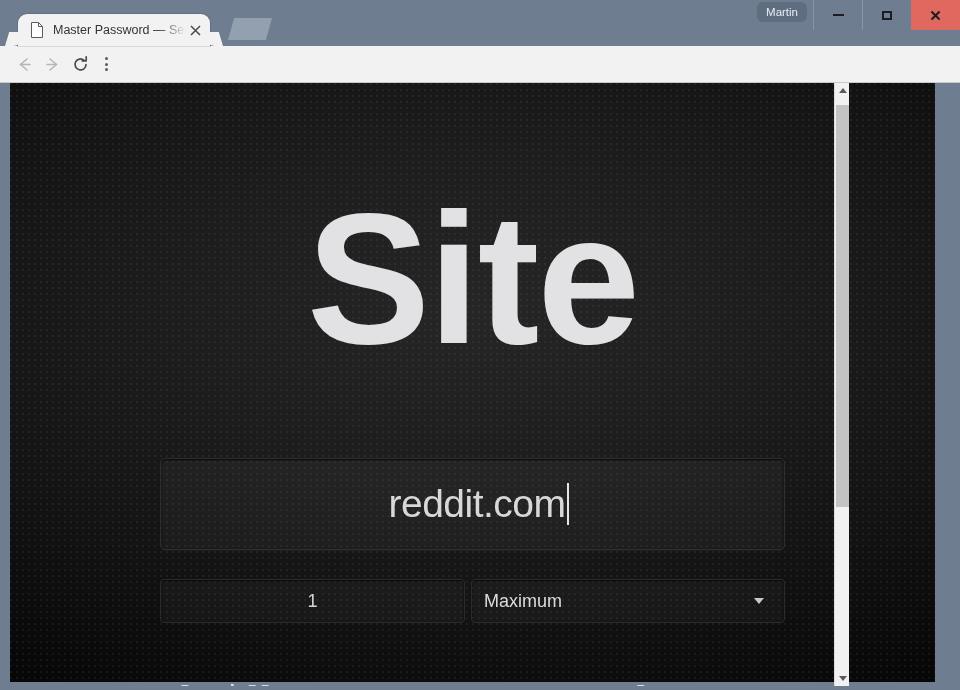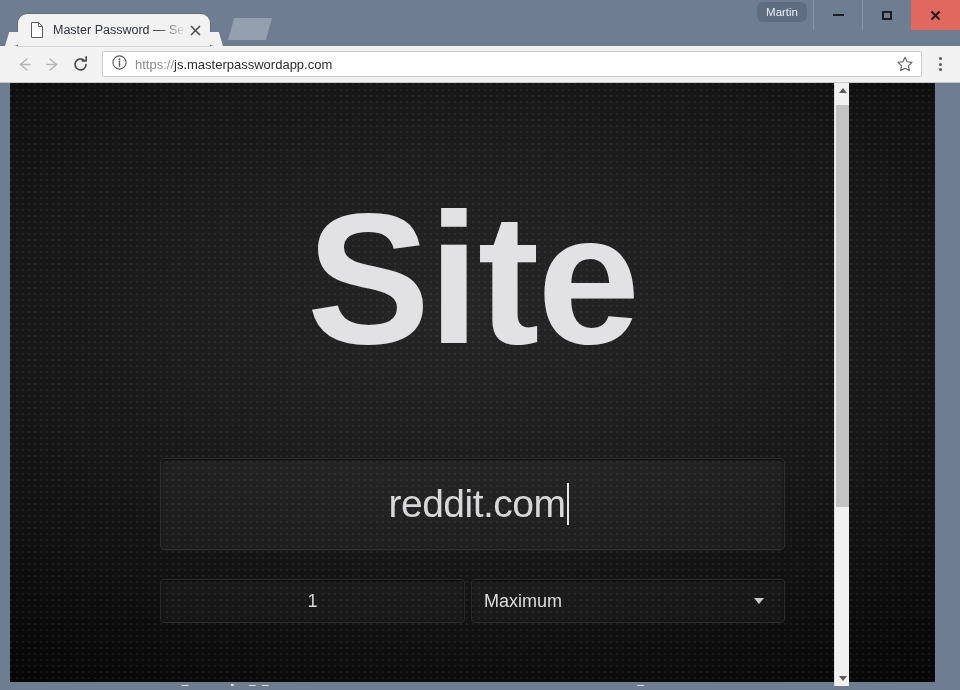--- a/index.html
+++ b/index.html
@@ -423,35 +423,20 @@
       </svg>
     </div>
 
     <div class="navbtn">
       <svg width="19" height="19" viewBox="0 0 19 19">
         <path d="M15 9.5 a5.5 5.5 0 1 1 -1.9 -4.2" stroke="#4b4b4b" stroke-width="1.7" fill="none" stroke-linecap="round"></path>
         <path d="M15.2 1.8 V5.8 H11.2" stroke="#4b4b4b" stroke-width="1.7" fill="none" stroke-linecap="round" stroke-linejoin="round"></path>
       </svg>
     </div>
 
-    <div class="omnibox">
-      <span class="info-icon">
-        <svg width="15" height="15" viewBox="0 0 15 15">
-          <circle cx="7.5" cy="7.5" r="6.6" stroke="#5c5c5c" stroke-width="1.1" fill="none"></circle>
-          <circle cx="7.5" cy="4.3" r="0.95" fill="#5c5c5c"></circle>
-          <path d="M7.5 6.5 V11.2" stroke="#5c5c5c" stroke-width="1.4" stroke-linecap="round"></path>
-        </svg>
-      </span>
-      <span class="url"><span class="scheme">https://</span><span>js.masterpasswordapp.com</span></span>
-      <span class="star-btn">
-        <svg width="16" height="16" viewBox="0 0 16 16">
-          <path d="M8 1.3 L10.1 5.8 L15 6.4 L11.4 9.8 L12.4 14.6 L8 12.2 L3.6 14.6 L4.6 9.8 L1 6.4 L5.9 5.8 Z" fill="none" stroke="#626262" stroke-width="1.1" stroke-linejoin="round"></path>
-        </svg>
-      </span>
-    </div>
 
     <div class="menu-btn">
       <span class="menu-dot"></span>
       <span class="menu-dot"></span>
       <span class="menu-dot"></span>
     </div>
   </div>
 
   <div class="content-wrap">
     <div class="frame-left"></div>

